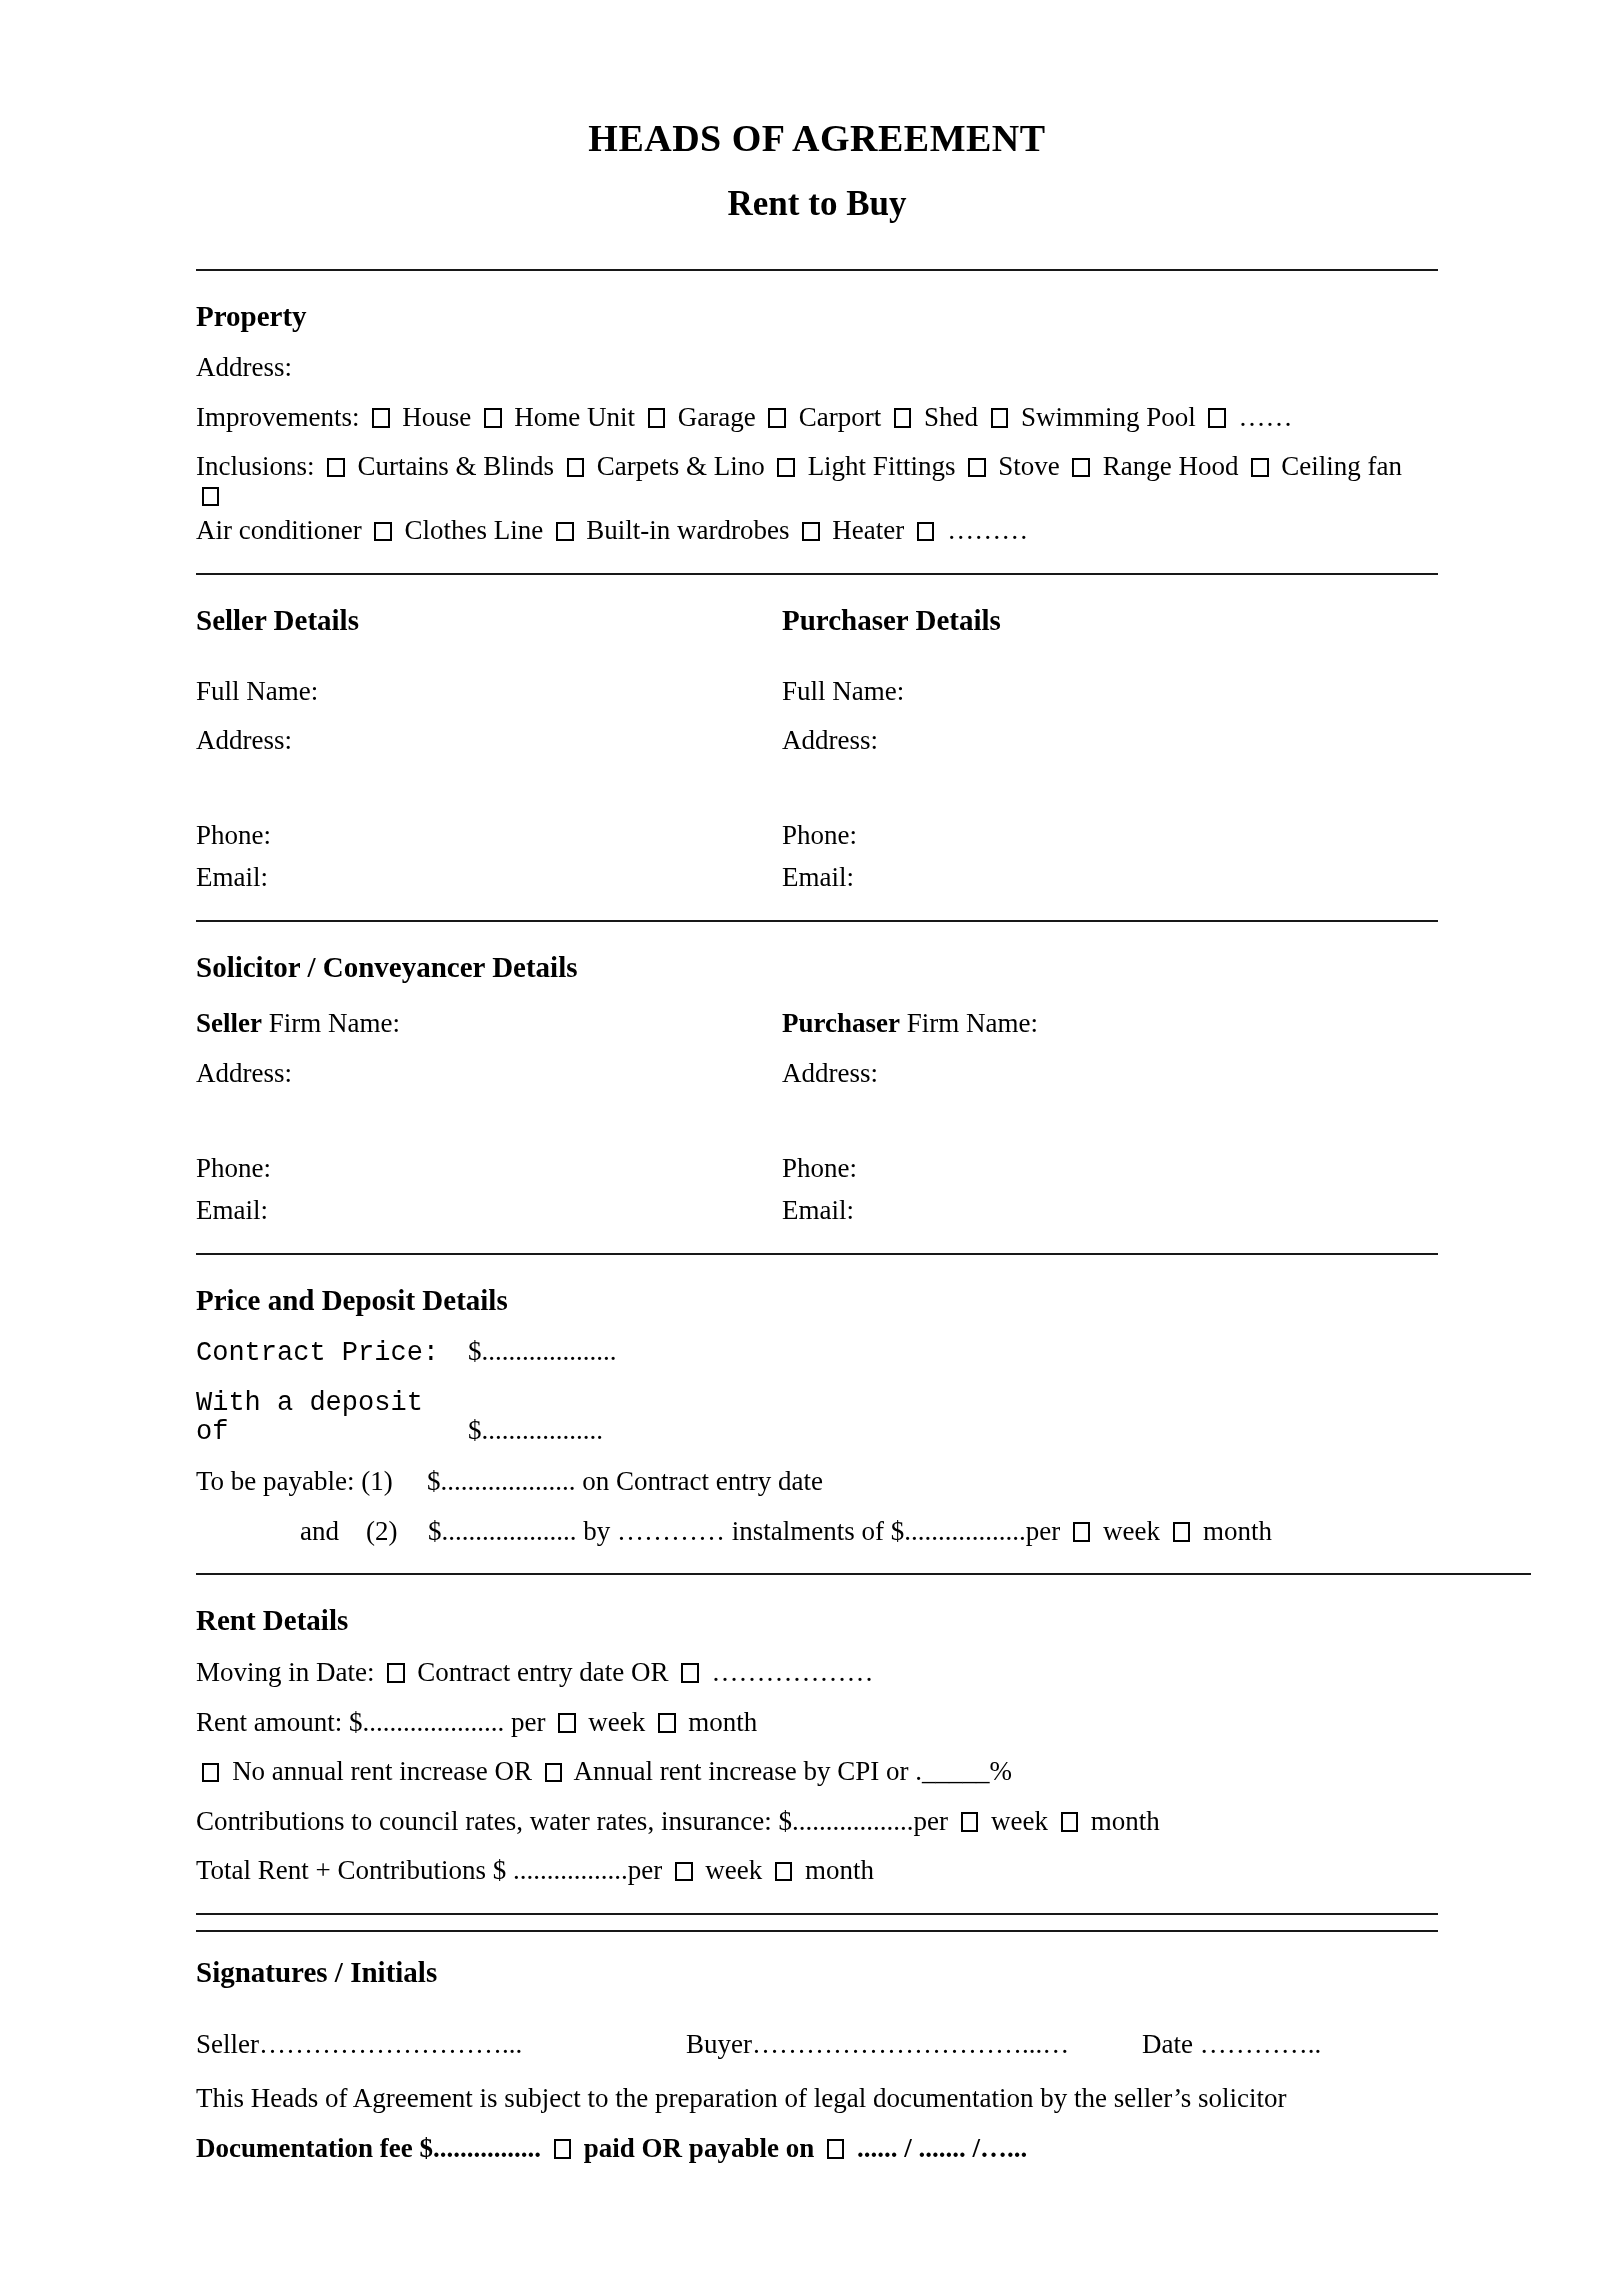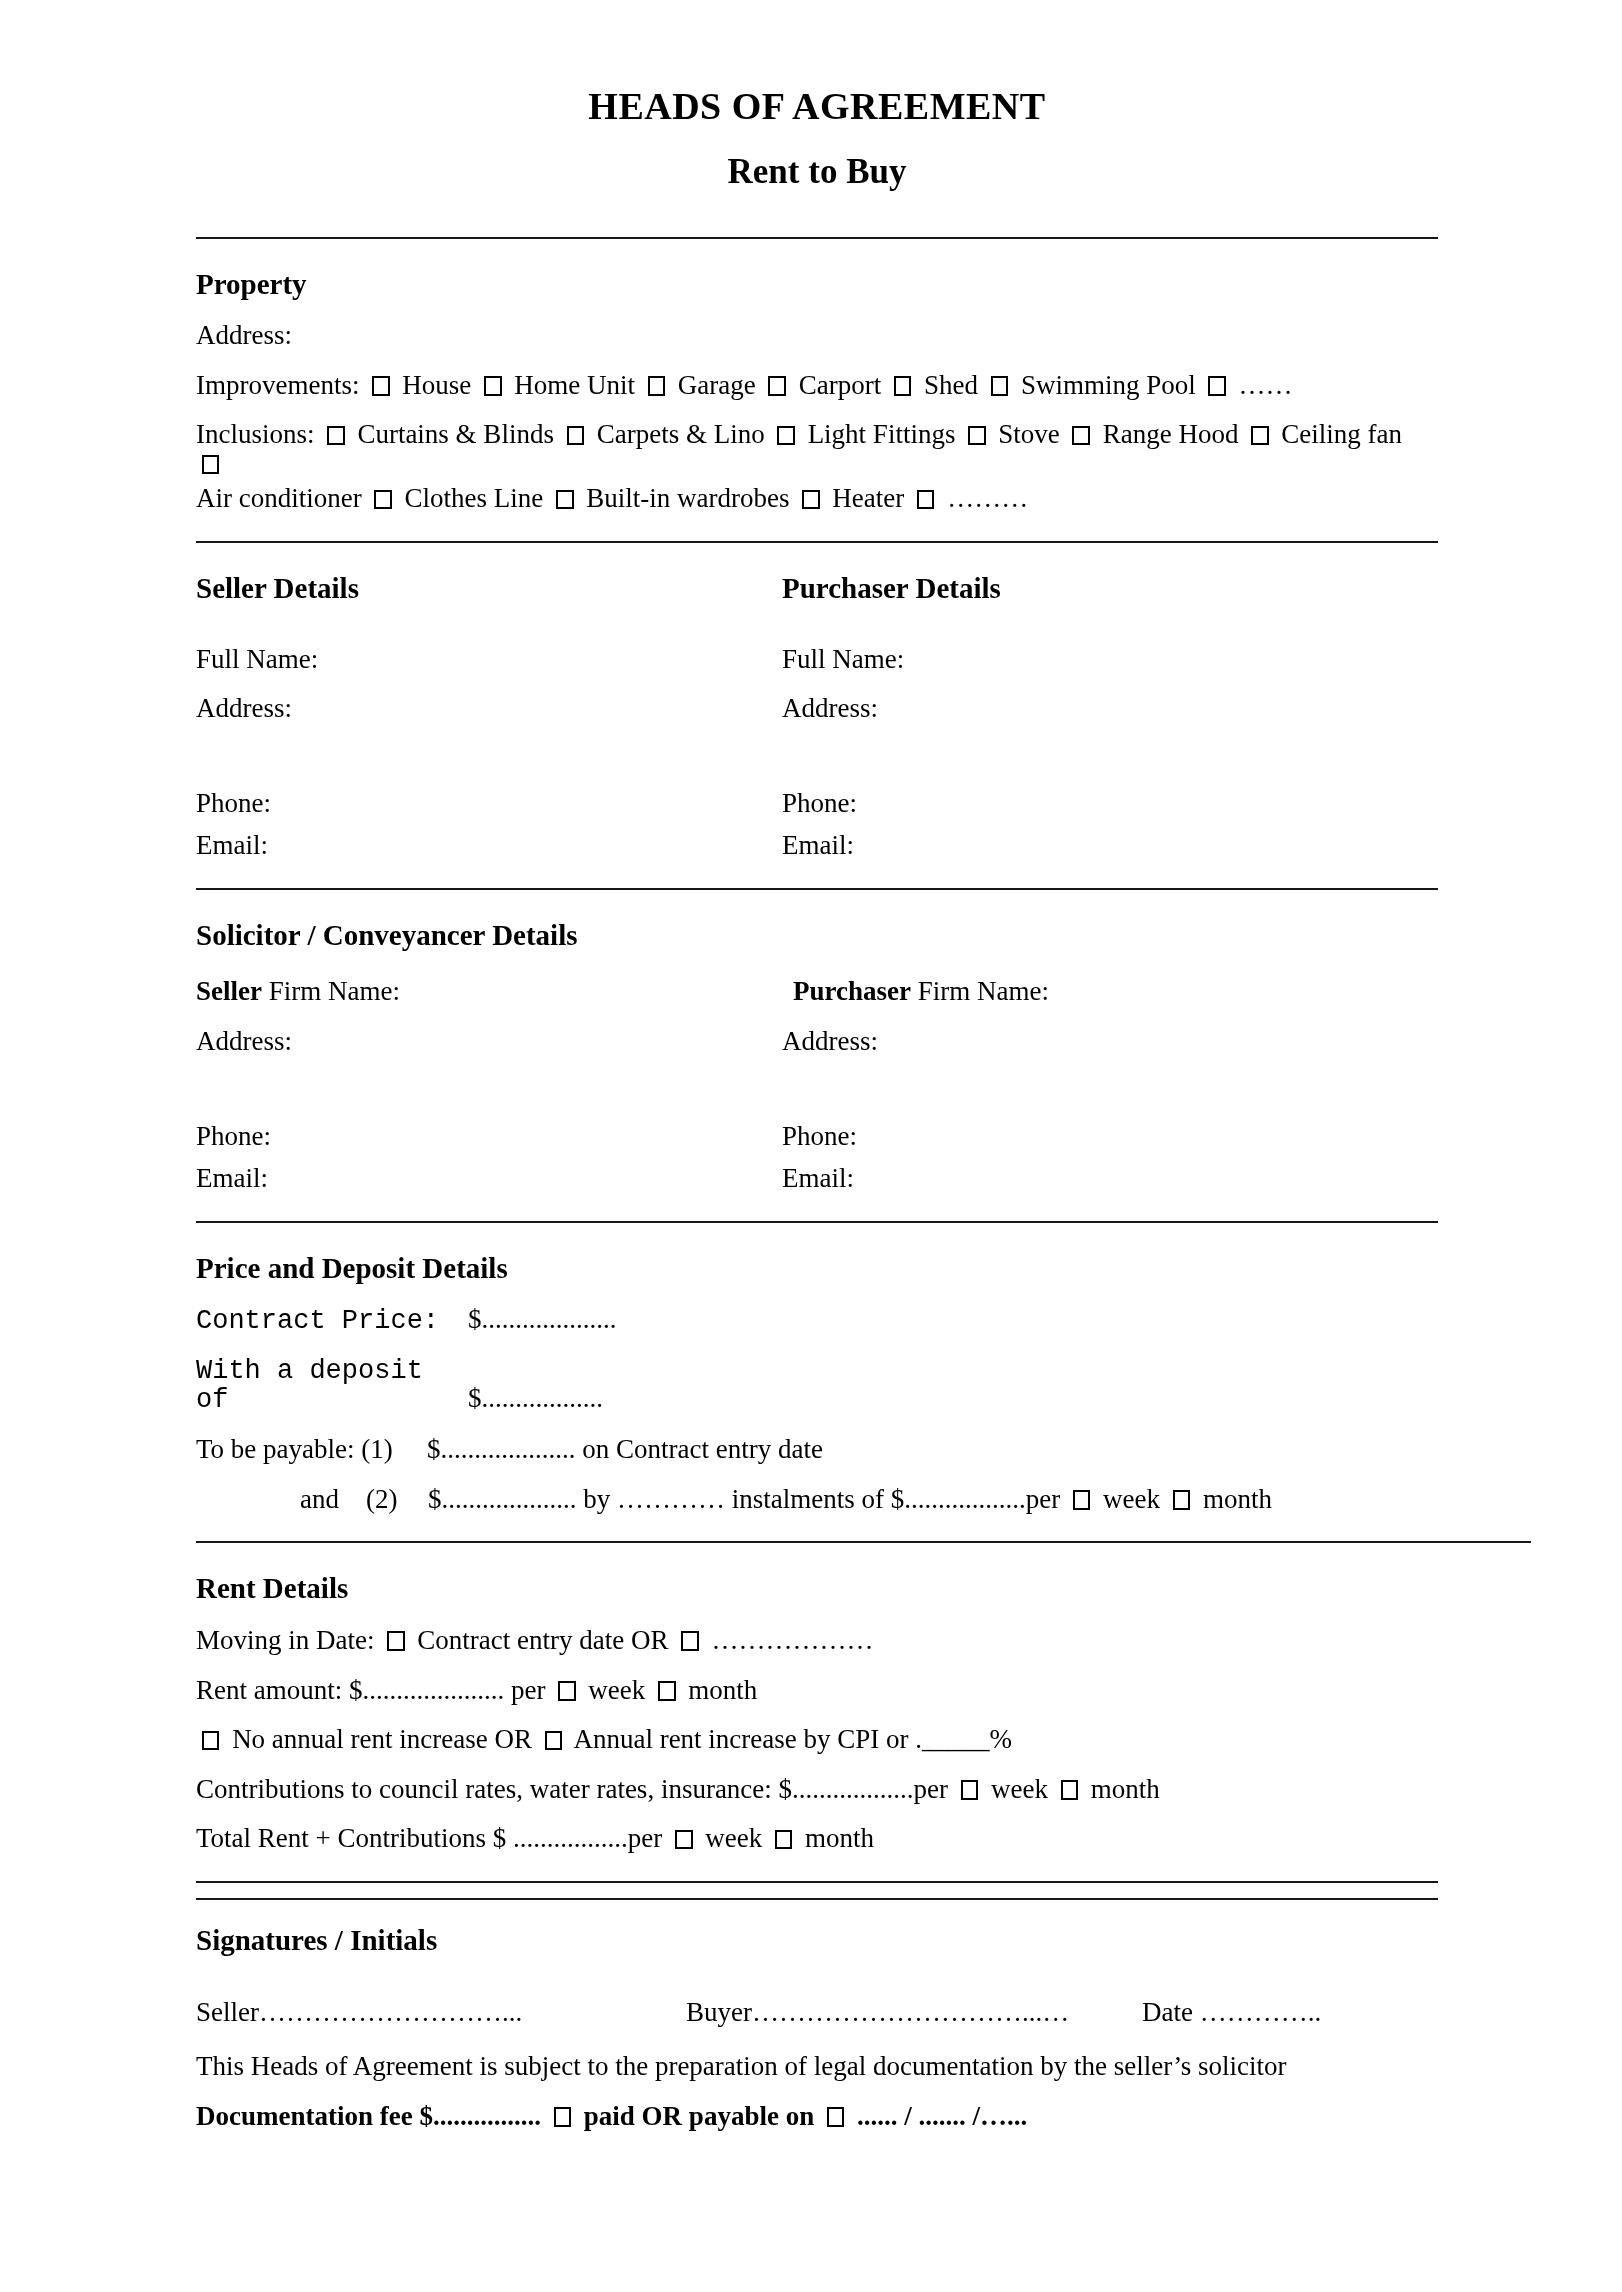--- a/index.html
+++ b/index.html
@@ -2,21 +2,21 @@
 <html><head>
 <meta charset="utf-8">
 <style>
   html,body{margin:0;padding:0;background:#ffffff;}
   body{
     width:1622px;height:2293px;
     font-family:"Liberation Serif","DejaVu Serif",serif;
     color:#000;
     -webkit-font-smoothing:antialiased;
   }
-  .page{padding:84px 184px 0 196px;box-sizing:border-box;}
+  .page{padding:116px 184px 0 196px;box-sizing:border-box;}
   .title{font-size:38px;font-weight:bold;text-align:center;letter-spacing:0.5px;}
   .subtitle{font-size:35px;font-weight:bold;text-align:center;margin-top:23.5px;}
   .rule{border:none;border-top:2px solid #181818;margin:0;height:0;}
   .rule-title{margin-top:45px;}
   .rule-sec{margin-top:27.4px;}
   .rule-wide{margin-right:-93px;}
   .h{font-size:29px;font-weight:bold;margin-top:29px;line-height:33px;}
   .row{font-size:27px;line-height:29px;margin-top:20.6px;}
   .row-tight{margin-top:5.9px;}
   .b{font-weight:bold;}
@@ -81,21 +81,21 @@
     <div class="grid2 row row-tight" style="margin-top:13.7px;">
       <div>Email:</div>
       <div>Email:</div>
     </div>
   </section>
 
   <hr class="rule rule-sec">
 
   <section>
     <div class="h">Solicitor / Conveyancer Details</div>
-    <div class="grid2 row" style="margin-top:25.5px;gap:11px;">
+    <div class="grid2 row" style="margin-top:25.5px;">
       <div><span class="b">Seller</span><span> Firm Name:</span></div>
       <div><span class="b">Purchaser</span><span> Firm Name:</span></div>
     </div>
     <div class="grid2 row">
       <div class="gap-after">Address:</div>
       <div class="gap-after">Address:</div>
     </div>
     <div class="grid2 row">
       <div>Phone:</div>
       <div>Phone:</div>

